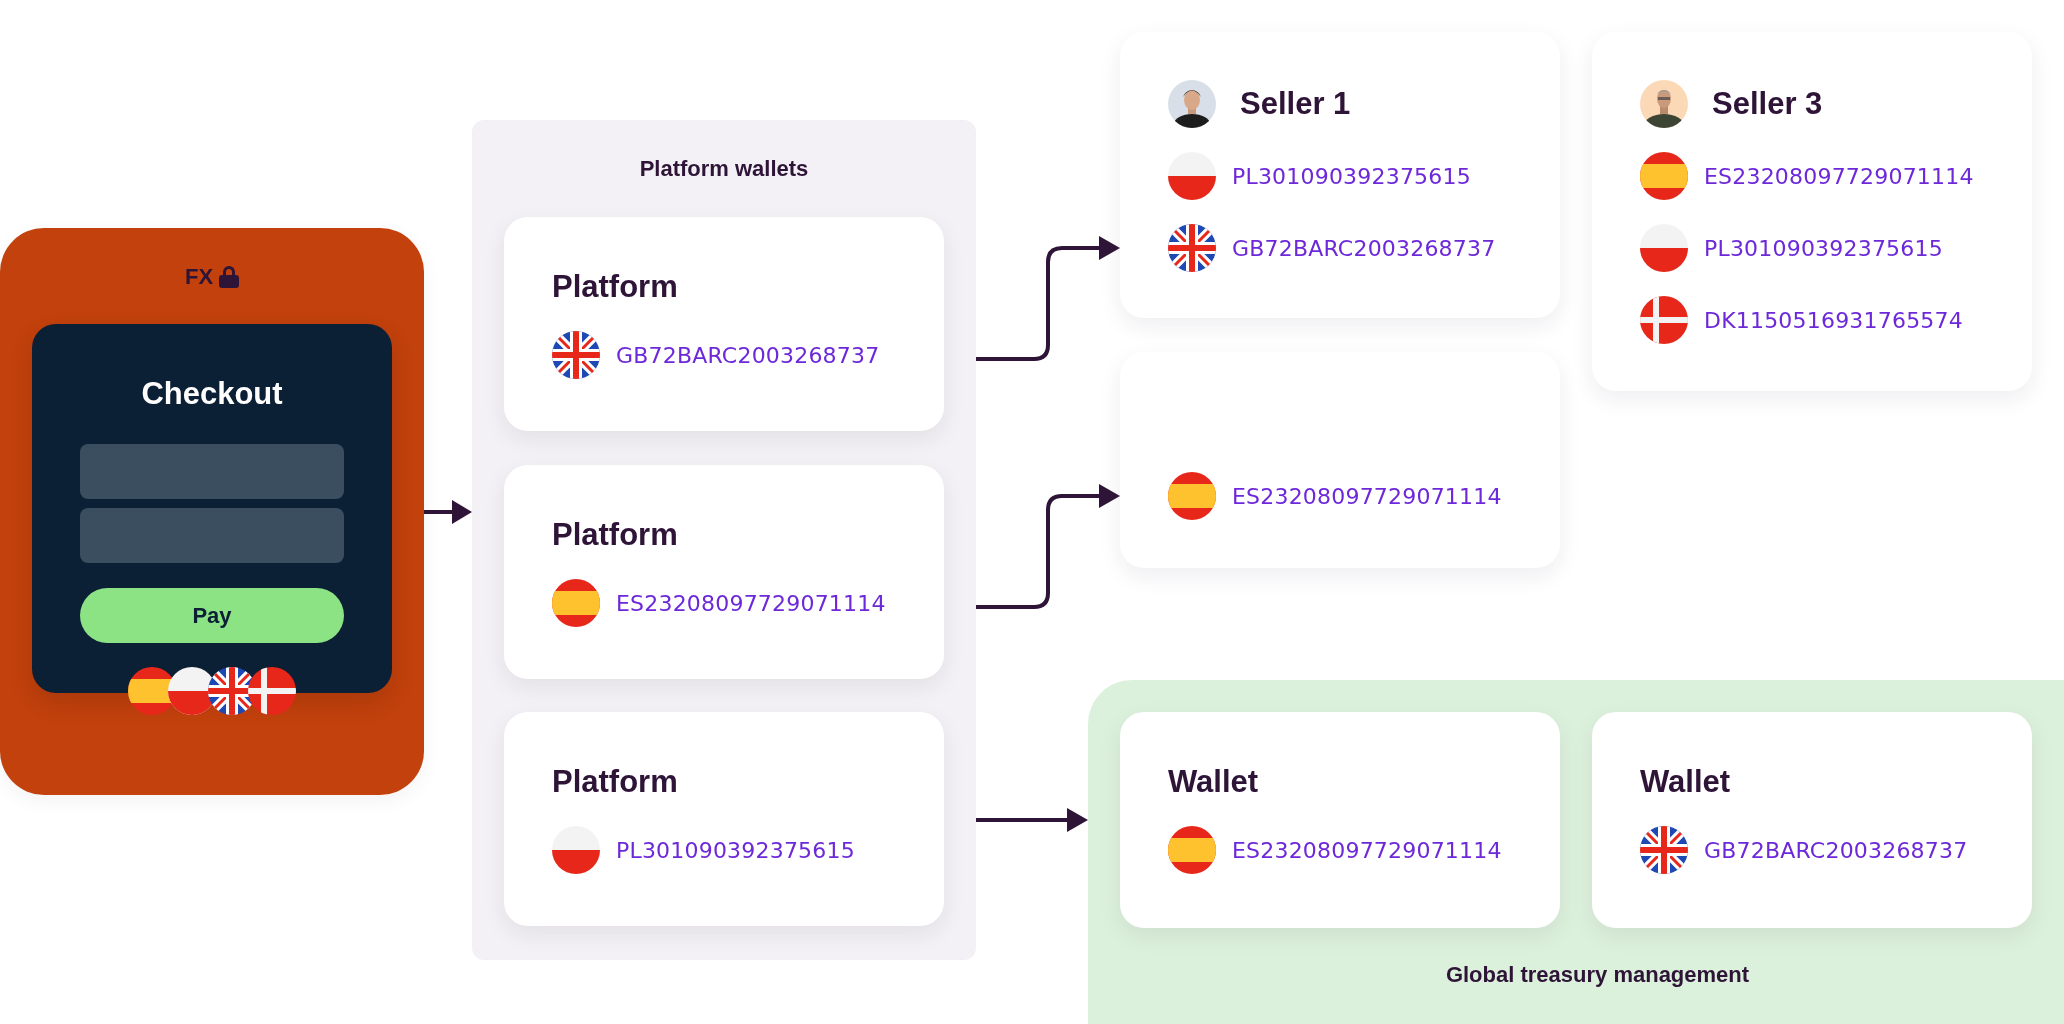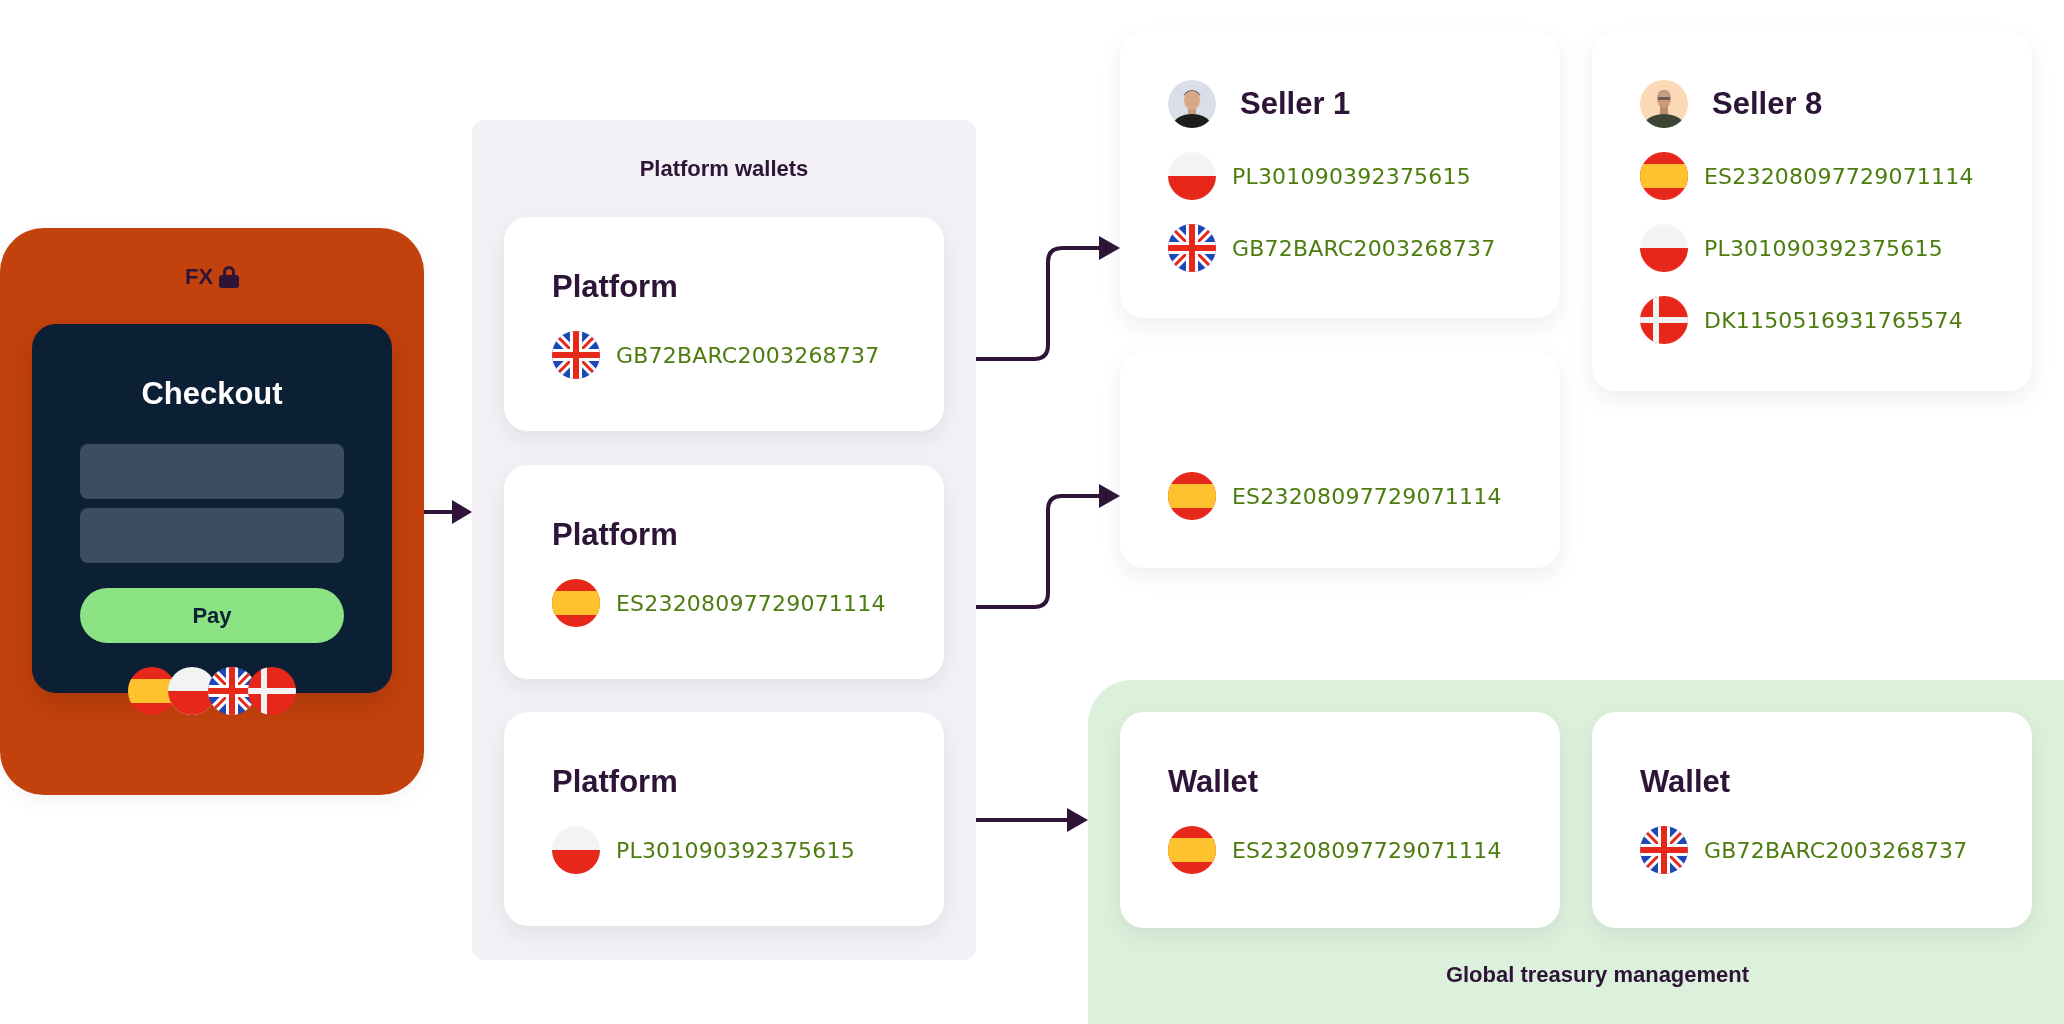--- a/index.html
+++ b/index.html
@@ -29,21 +29,21 @@
     
     .conn { position: absolute; left: 0; top: 0; width: 2064px; height: 1024px; pointer-events: none; }
 
     
     .pw-panel { left: 472px; top: 120px; width: 504px; height: 840px; background: #f3f1f5; border-radius: 12px; }
     .pw-title { position: absolute; top: 36px; left: 0; right: 0; text-align: center; font-size: 22px; font-weight: 700; color: #2e1437; }
 
     .card { position: absolute; background: #ffffff; border-radius: 24px; box-shadow: 0 8px 22px rgba(45,20,60,0.08); }
     .card-title { position: absolute; left: 48px; font-size: 31px; font-weight: 700; color: #2e1437; }
     .iban-row { position: absolute; left: 48px; display: flex; align-items: center; gap: 16px; height: 48px; }
-    .iban { font-family: "DejaVu Sans", "Liberation Sans", sans-serif; font-size: 22px; color: #4d7c0f; letter-spacing: 0.2px; }
+    .iban { font-family: "DejaVu Sans", "Liberation Sans", sans-serif; font-size: 22px; color: #6d28d9; letter-spacing: 0.2px; }
 
     .platform-card { left: 32px; width: 440px; height: 214px; }
     .platform-card .card-title { top: 52px; }
     .platform-card .iban-row { top: 114px; }
 
     
     .seller-card { width: 440px; }
     .seller-head { position: absolute; left: 48px; top: 48px; display: flex; align-items: center; gap: 24px; height: 48px; }
     .avatar { width: 48px; height: 48px; border-radius: 50%; overflow: hidden; flex: 0 0 48px; }
     .avatar svg { display: block; width: 48px; height: 48px; }
@@ -211,21 +211,21 @@
     <span class="avatar">
       <svg viewBox="0 0 48 48">
           <rect width="48" height="48" fill="#fbd9b6"></rect>
           <ellipse cx="24" cy="46" rx="20" ry="12" fill="#3c4434"></ellipse>
           <rect x="20" y="26" width="8" height="8" fill="#b98a6c"></rect>
           <ellipse cx="24" cy="19" rx="7" ry="9" fill="#c99a7c"></ellipse>
           <path d="M17 15 Q24 7 31 15 Q29 10 24 10 Q19 10 17 15Z" fill="#9a9a9a"></path>
           <rect x="18" y="17" width="12" height="3" fill="#333" opacity="0.6"></rect>
         </svg>
     </span>
-    <span class="seller-name">Seller 8</span>
+    <span class="seller-name">Seller 3</span>
   </div>
   <div class="iban-row" style="top:120px">
     <span class="flag">
         <svg>
           <use href="#flag-ES"></use>
         </svg>
       </span>
     <span class="iban">ES23208097729071114</span>
   </div>
   <div class="iban-row" style="top:192px">

